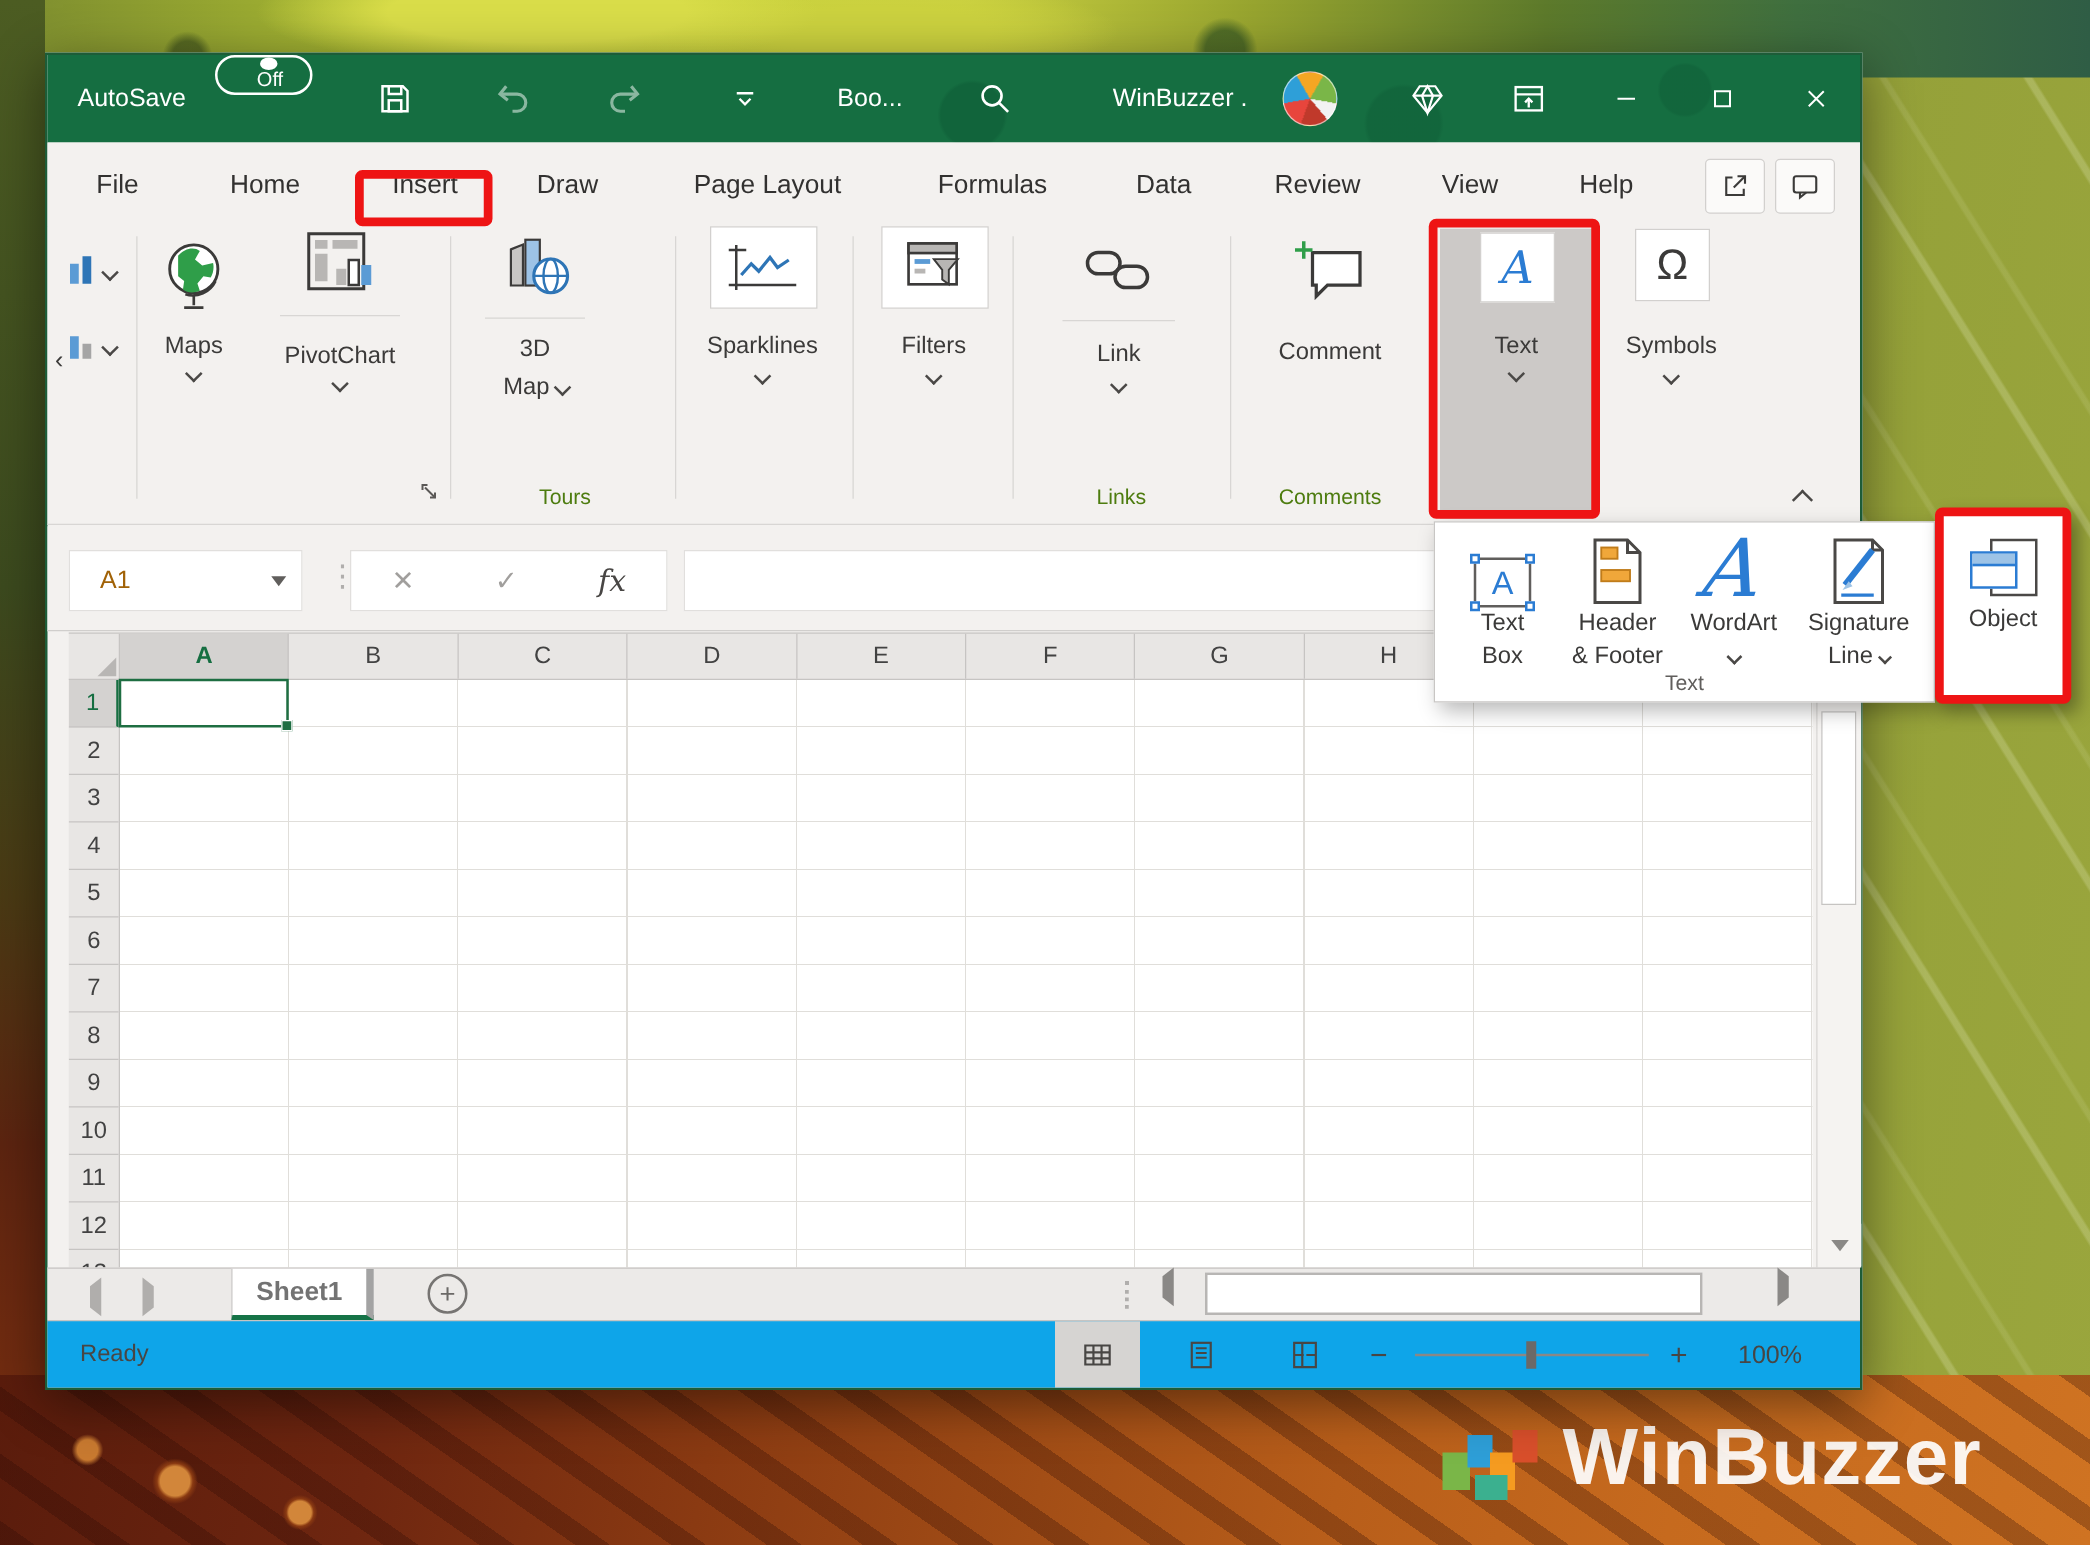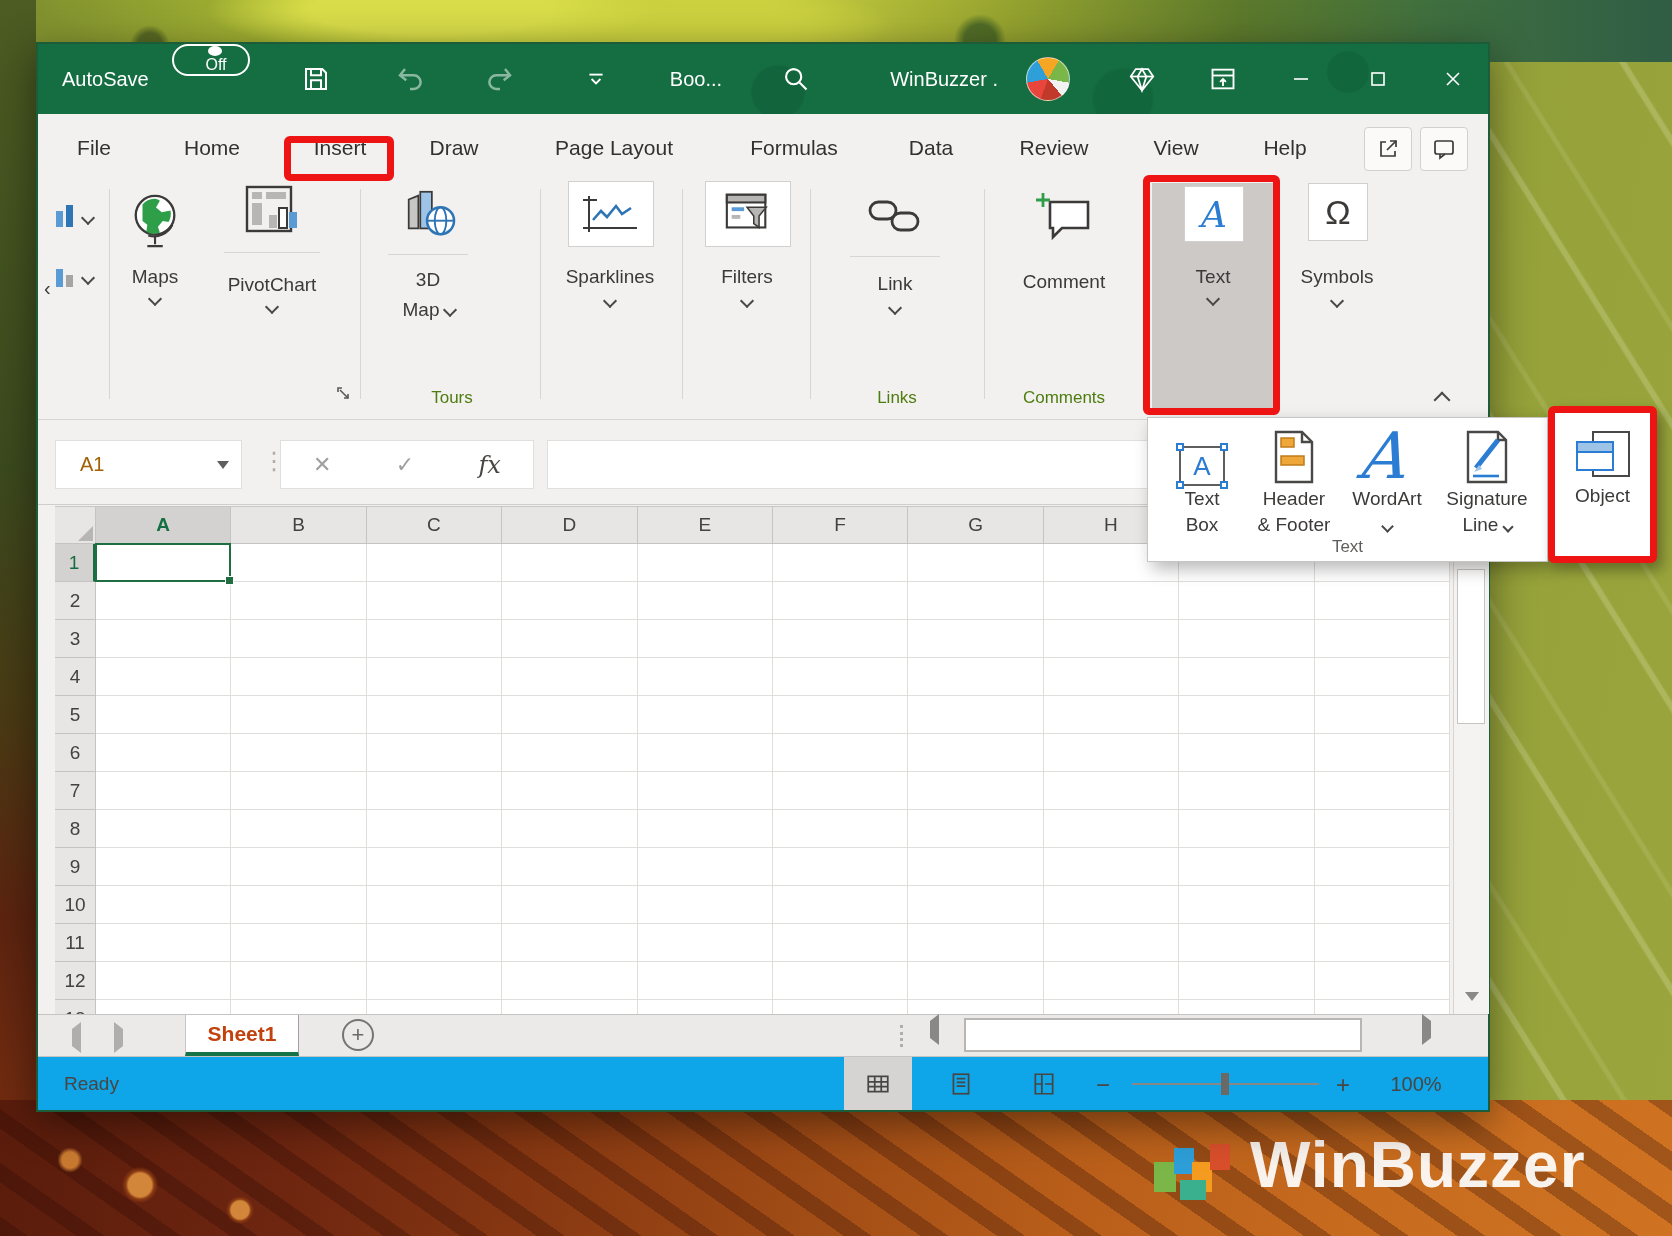--- a/index.html
+++ b/index.html
@@ -110,22 +110,22 @@
   .sbtn{position:absolute;left:1px;width:34px;height:34px;background:#f5f3f1;display:flex;align-items:center;justify-content:center;}
   .tri-up{width:0;height:0;border-left:7px solid transparent;border-right:7px solid transparent;border-bottom:9px solid #8a8886;}
   .tri-dn{width:0;height:0;border-left:7px solid transparent;border-right:7px solid transparent;border-top:9px solid #8a8886;}
   .tri-l{width:0;height:0;border-top:7px solid transparent;border-bottom:7px solid transparent;border-right:9px solid #8a8886;}
   .tri-r{width:0;height:0;border-top:7px solid transparent;border-bottom:7px solid transparent;border-left:9px solid #8a8886;}
   .vthumb{position:absolute;left:3px;top:63px;width:28px;height:155px;background:#fff;border:1px solid #c6c4c2;box-sizing:border-box;}
 
   
   .tabrow{position:absolute;left:0;top:970px;width:100%;height:42px;background:#eceae8;border-top:1px solid #c6c4c2;box-sizing:border-box;}
   .sheettab{position:absolute;left:147px;top:0;width:114px;height:41px;background:#fff;
-    border-left:1px solid #c8c6c4;border-right:1px solid #a3a3a3;border-bottom:4px solid #157347;box-sizing:border-box;
-    display:flex;align-items:center;justify-content:center;font-size:21px;font-weight:bold;color:#c2410c;}
+    border-left:1px solid #c8c6c4;border-right:6px solid #a3a3a3;border-bottom:4px solid #157347;box-sizing:border-box;
+    display:flex;align-items:center;justify-content:center;font-size:21px;font-weight:bold;color:#737373;}
   .addsheet{position:absolute;left:304px;top:4px;width:32px;height:32px;border:2px solid #767472;border-radius:50%;box-sizing:border-box;
     display:flex;align-items:center;justify-content:center;color:#6b6967;font-size:22px;line-height:1;}
   .hthumb{position:absolute;left:926px;top:3px;width:398px;height:34px;background:#fff;border:2px solid #b8b6b4;box-sizing:border-box;}
   .hdots{position:absolute;left:862px;top:10px;height:22px;width:0;border-left:3px dotted #b0aeac;}
 
   
   .statusbar{position:absolute;left:0;top:1012px;width:100%;height:54px;background:#0ea5e9;border-top:1px solid #c6c4c2;box-sizing:border-box;font-size:19px;color:#484644;}
   .viewbtn{position:absolute;top:0;width:68px;height:53px;display:flex;align-items:center;justify-content:center;}
   .viewbtn.sel{background:#d6d4d2;}
   .zoomtrack{position:absolute;left:1094px;top:26px;width:187px;height:2px;background:#8a8886;}

